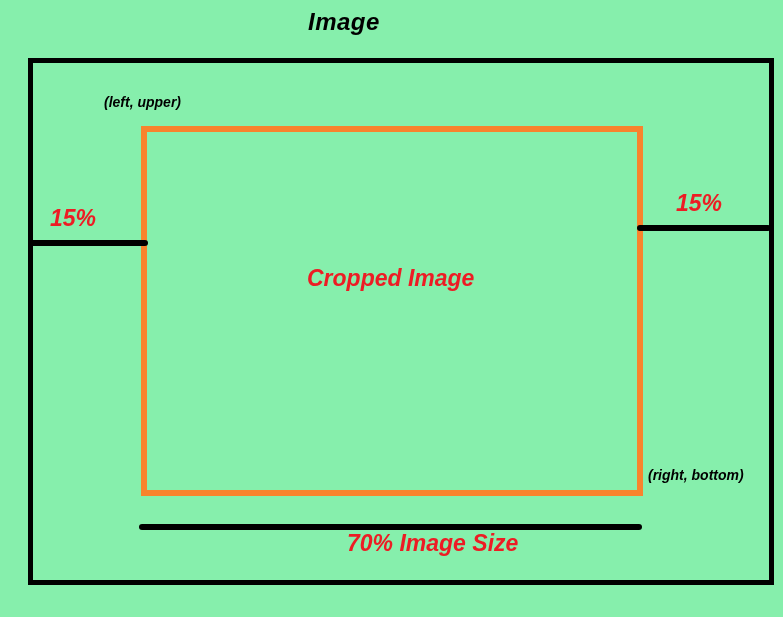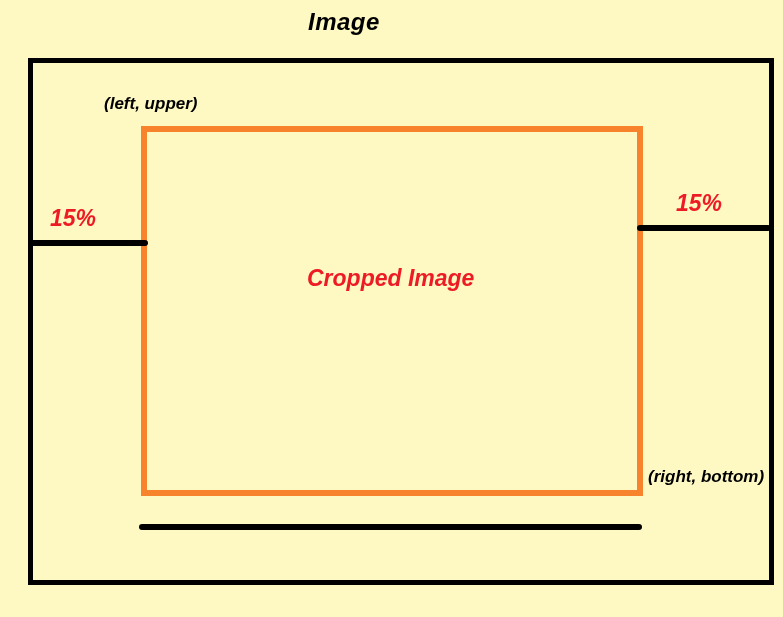--- a/index.html
+++ b/index.html
@@ -4,21 +4,21 @@
 <style>
   html, body {
     margin: 0;
     padding: 0;
     background: #ffffff;
   }
   .canvas {
     position: relative;
     width: 783px;
     height: 617px;
-    background: #fef9c3;
+    background: #86efac;
     font-family: "Liberation Sans", sans-serif;
     overflow: hidden;
   }
   .bold-italic {
     font-weight: bold;
     font-style: italic;
   }
   .title {
     position: absolute;
     left: 308px;
@@ -42,21 +42,21 @@
     left: 141px;
     top: 126px;
     width: 502px;
     height: 370px;
     border: 6px solid #F8832D;
     box-sizing: border-box;
     background: transparent;
   }
   .corner-label {
     position: absolute;
-    font-size: 17px;
+    font-size: 14px;
     color: #000000;
     white-space: nowrap;
   }
   .corner-top-left {
     left: 104px;
     top: 94px;
   }
   .corner-bottom-right {
     left: 648px;
     top: 467px;
@@ -127,14 +127,15 @@
   <div class="red-label left-pct-label bold-italic">15%</div>
 
   <div class="measure-line left-margin-line"></div>
 
   <div class="red-label right-pct-label bold-italic">15%</div>
 
   <div class="measure-line right-margin-line"></div>
 
   <div class="measure-line bottom-width-line"></div>
 
+  <div class="red-label bottom-size-label bold-italic">70% Image Size</div>
 
 </div>
 
 </body></html>

